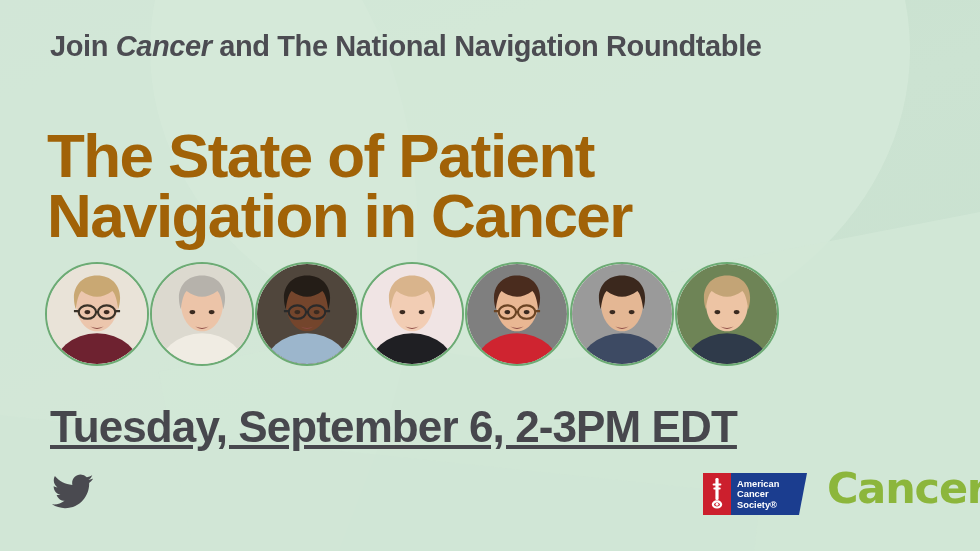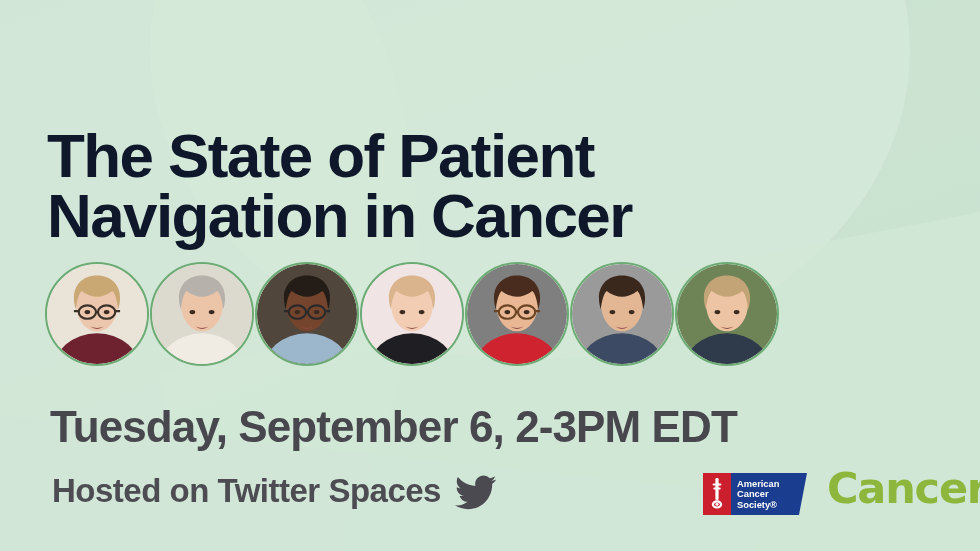--- a/index.html
+++ b/index.html
@@ -92,21 +92,21 @@
     font-style: italic;
   }
 
   .headline {
     position: absolute;
     left: 47px;
     top: 84px;
     font-size: 62px;
     font-weight: bold;
     line-height: 0.98;
-    color: #0f172a;
+    color: #a16207;
     letter-spacing: -1.6px;
     white-space: pre-line;
   }
 
   
   .portraits {
     position: absolute;
     left: 45px;
     top: 248px;
     width: 735px;
@@ -141,20 +141,21 @@
   
   .date-line {
     position: absolute;
     left: 50px;
     top: 402px;
     font-size: 44px;
     font-weight: bold;
     color: #47474d;
     letter-spacing: -0.9px;
     white-space: nowrap;
+    text-decoration: underline;
   }
   .hosted-row {
     position: absolute;
     left: 52px;
     top: 472px;
     display: flex;
     align-items: center;
     gap: 14px;
   }
   .hosted-text {
@@ -203,20 +204,23 @@
   <div class="bg-layer">
     <div class="bg-base"></div>
     <div class="bg-sweep-left"></div>
     <div class="bg-sweep-center"></div>
     <div class="bg-diag-right"></div>
     <div class="bg-diag-bottom"></div>
   </div>
 
   <div class="content">
 
+    <div class="eyebrow">
+      <span>Join </span><em>Cancer</em><span> and The National Navigation Roundtable</span>
+    </div>
 
     <h1 class="headline">The State of Patient
 Navigation in Cancer</h1>
 
     <div class="portraits">
         <div class="portrait" title="Woman with long blonde hair and dark glasses in burgundy turtleneck">
     <span class="photo">
       <svg viewBox="0 0 104 104" preserveAspectRatio="xMidYMid slice" aria-hidden="true">
         <rect width="104" height="104" fill="#e9e3d8"></rect>
         <ellipse cx="52" cy="112" rx="46" ry="40" fill="#6e2230"></ellipse>
@@ -332,21 +336,20 @@
         <path d="M45 65 q7 5 14 0 q-7 3 -14 0z" fill="#8d4a44"></path>
 
       </svg>
     </span>
         </div>
       </div>
 
     <div class="date-line">Tuesday, September 6, 2-3PM EDT</div>
 
     <div class="hosted-row">
-      <span class="hosted-text">Hosted on Twitter Spaces</span>
       <span class="twitter-icon">
         <svg viewBox="0 0 48 40" xmlns="http://www.w3.org/2000/svg" aria-hidden="true">
           <path fill="#4a4a50" d="M47.3 5.2c-1.74.77-3.6 1.3-5.57 1.53a9.73 9.73 0 0 0 4.27-5.37 19.4 19.4 0 0 1-6.17 2.36A9.7 9.7 0 0 0 32.73.6c-5.36 0-9.7 4.35-9.7 9.7 0 .76.08 1.5.25 2.2C15.2 12.1 8.07 8.25 3.3 2.4a9.67 9.67 0 0 0-1.31 4.88c0 3.36 1.71 6.33 4.31 8.07a9.65 9.65 0 0 1-4.39-1.21v.12c0 4.7 3.34 8.62 7.78 9.51a9.74 9.74 0 0 1-4.38.17c1.23 3.85 4.81 6.65 9.05 6.73a19.47 19.47 0 0 1-12.05 4.15c-.78 0-1.56-.05-2.32-.14a27.46 27.46 0 0 0 14.87 4.36c17.85 0 27.6-14.78 27.6-27.6 0-.42-.01-.84-.03-1.25a19.7 19.7 0 0 0 4.84-5.02z"></path>
         </svg>
       </span>
     </div>
 
     <div class="logo-lockup">
       <span class="acs-badge">
         <svg viewBox="0 0 115 42" xmlns="http://www.w3.org/2000/svg" aria-hidden="true">

